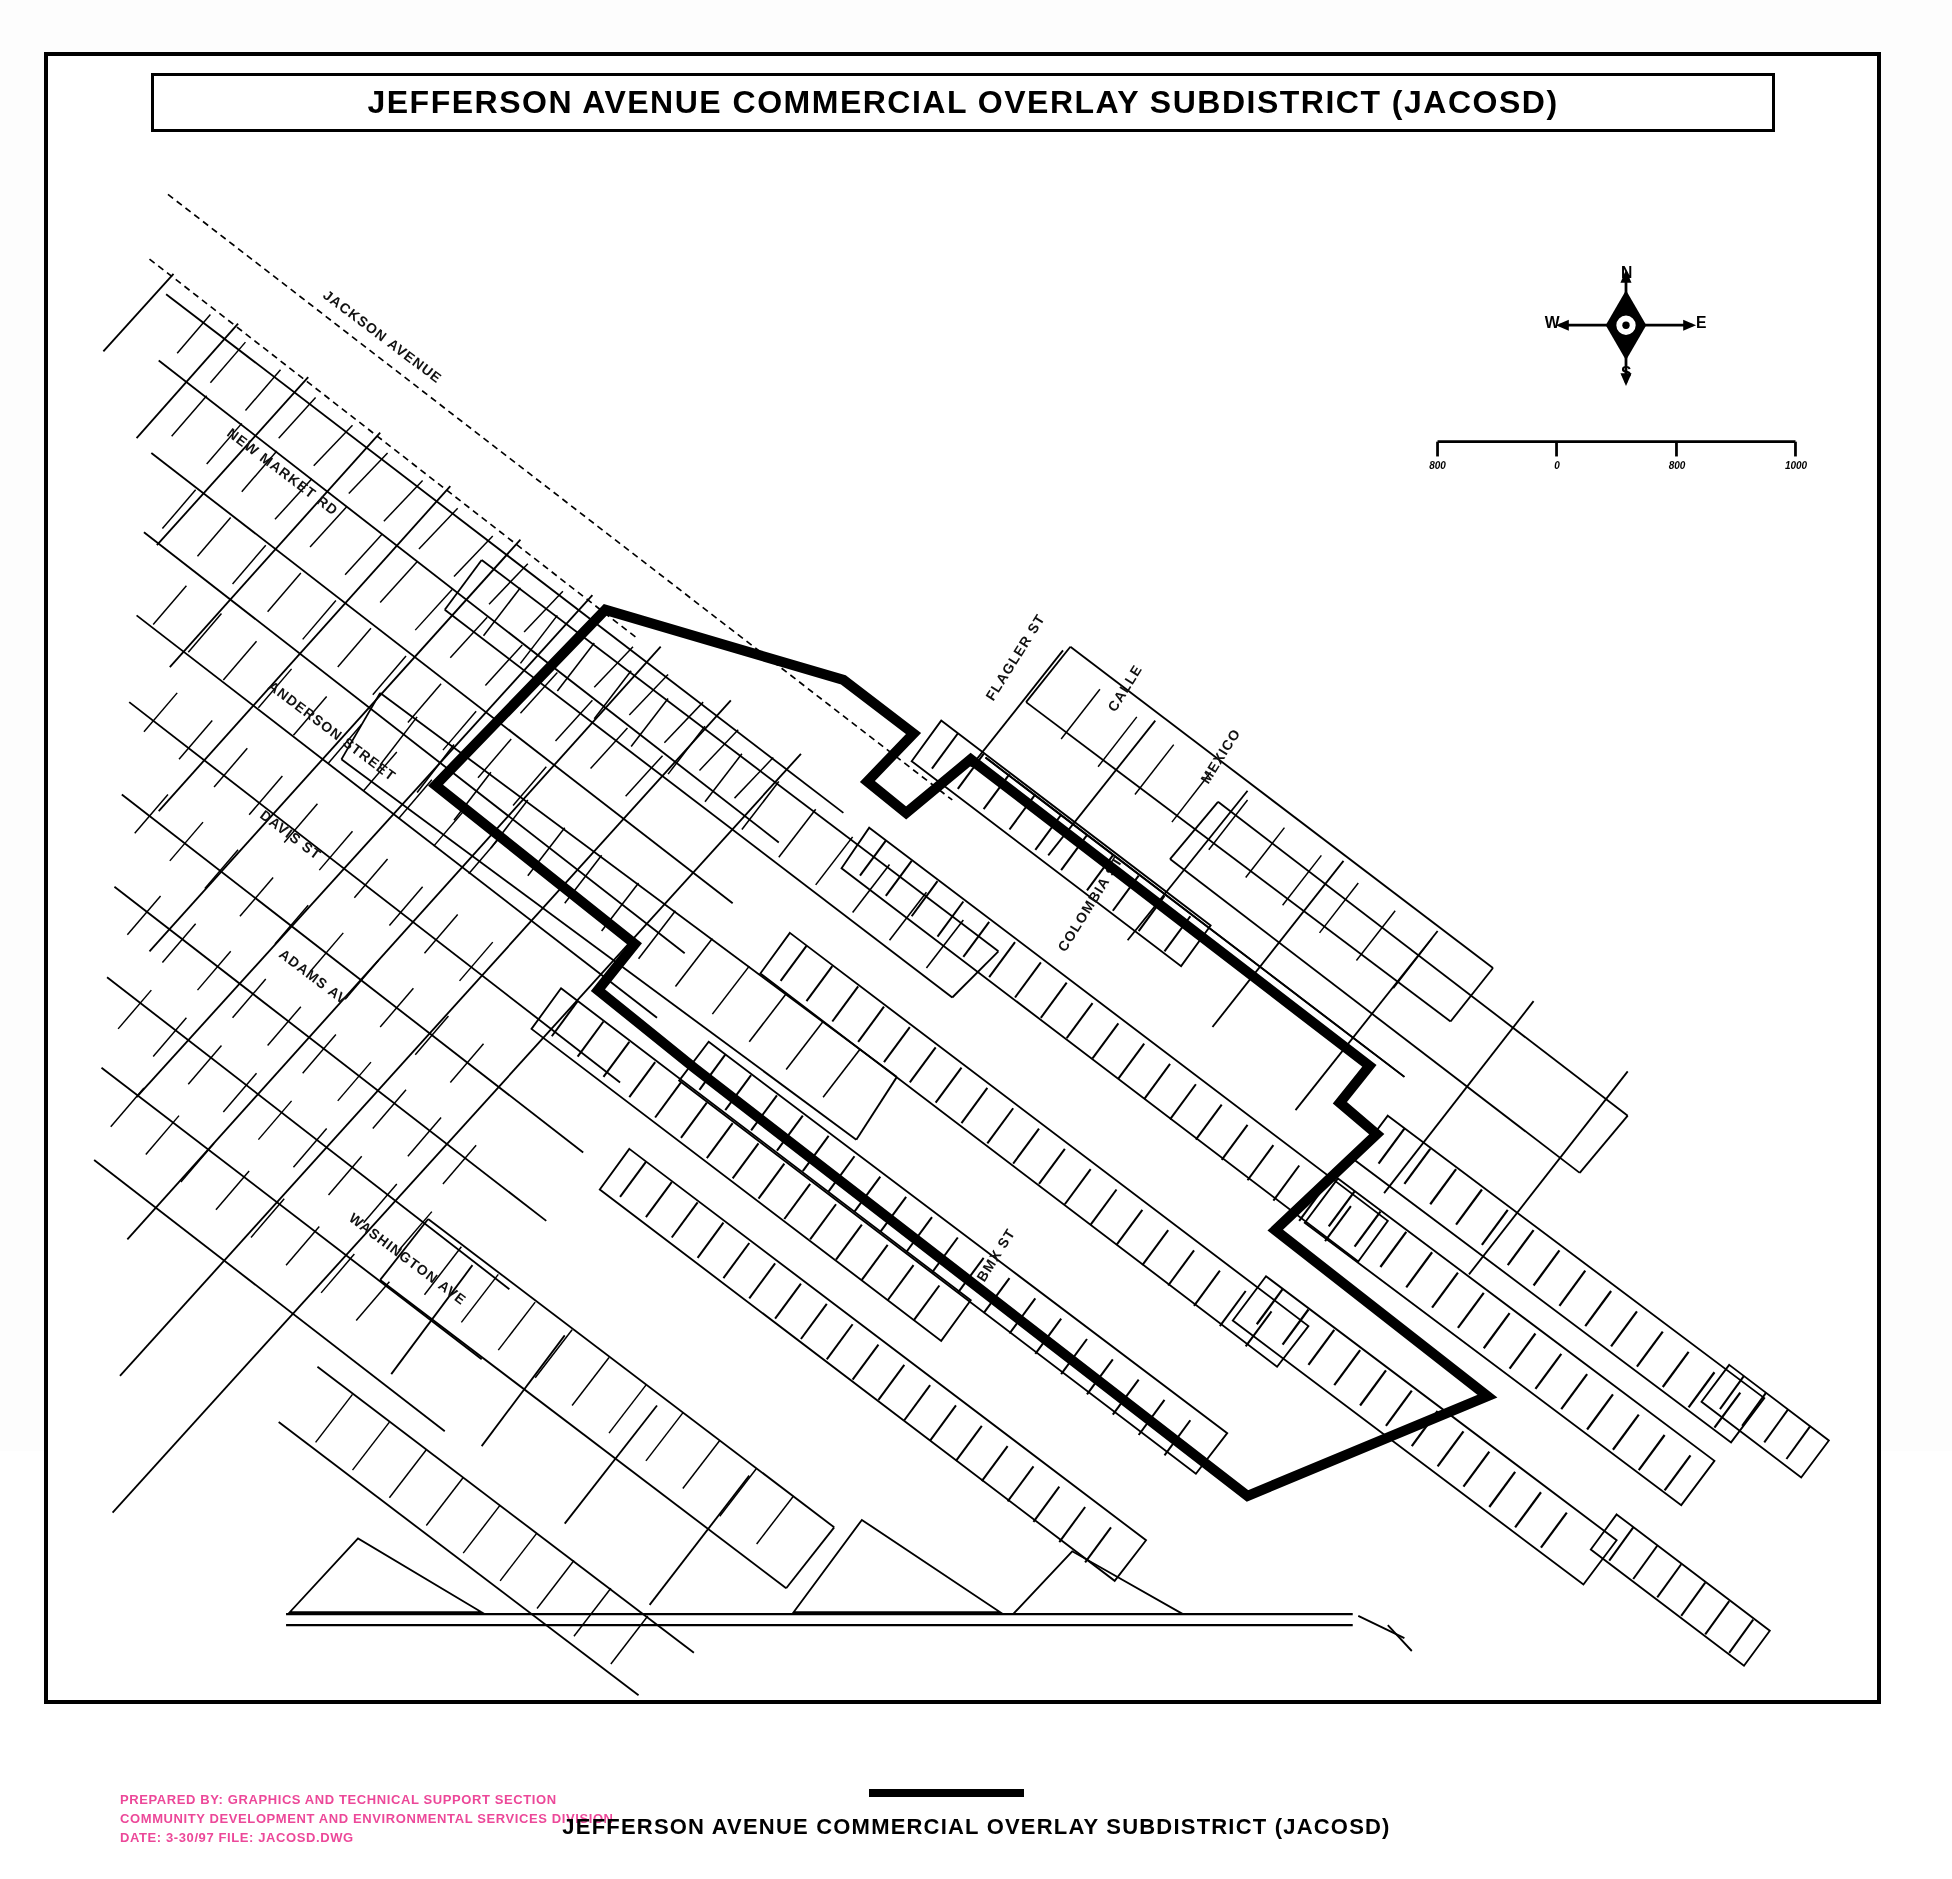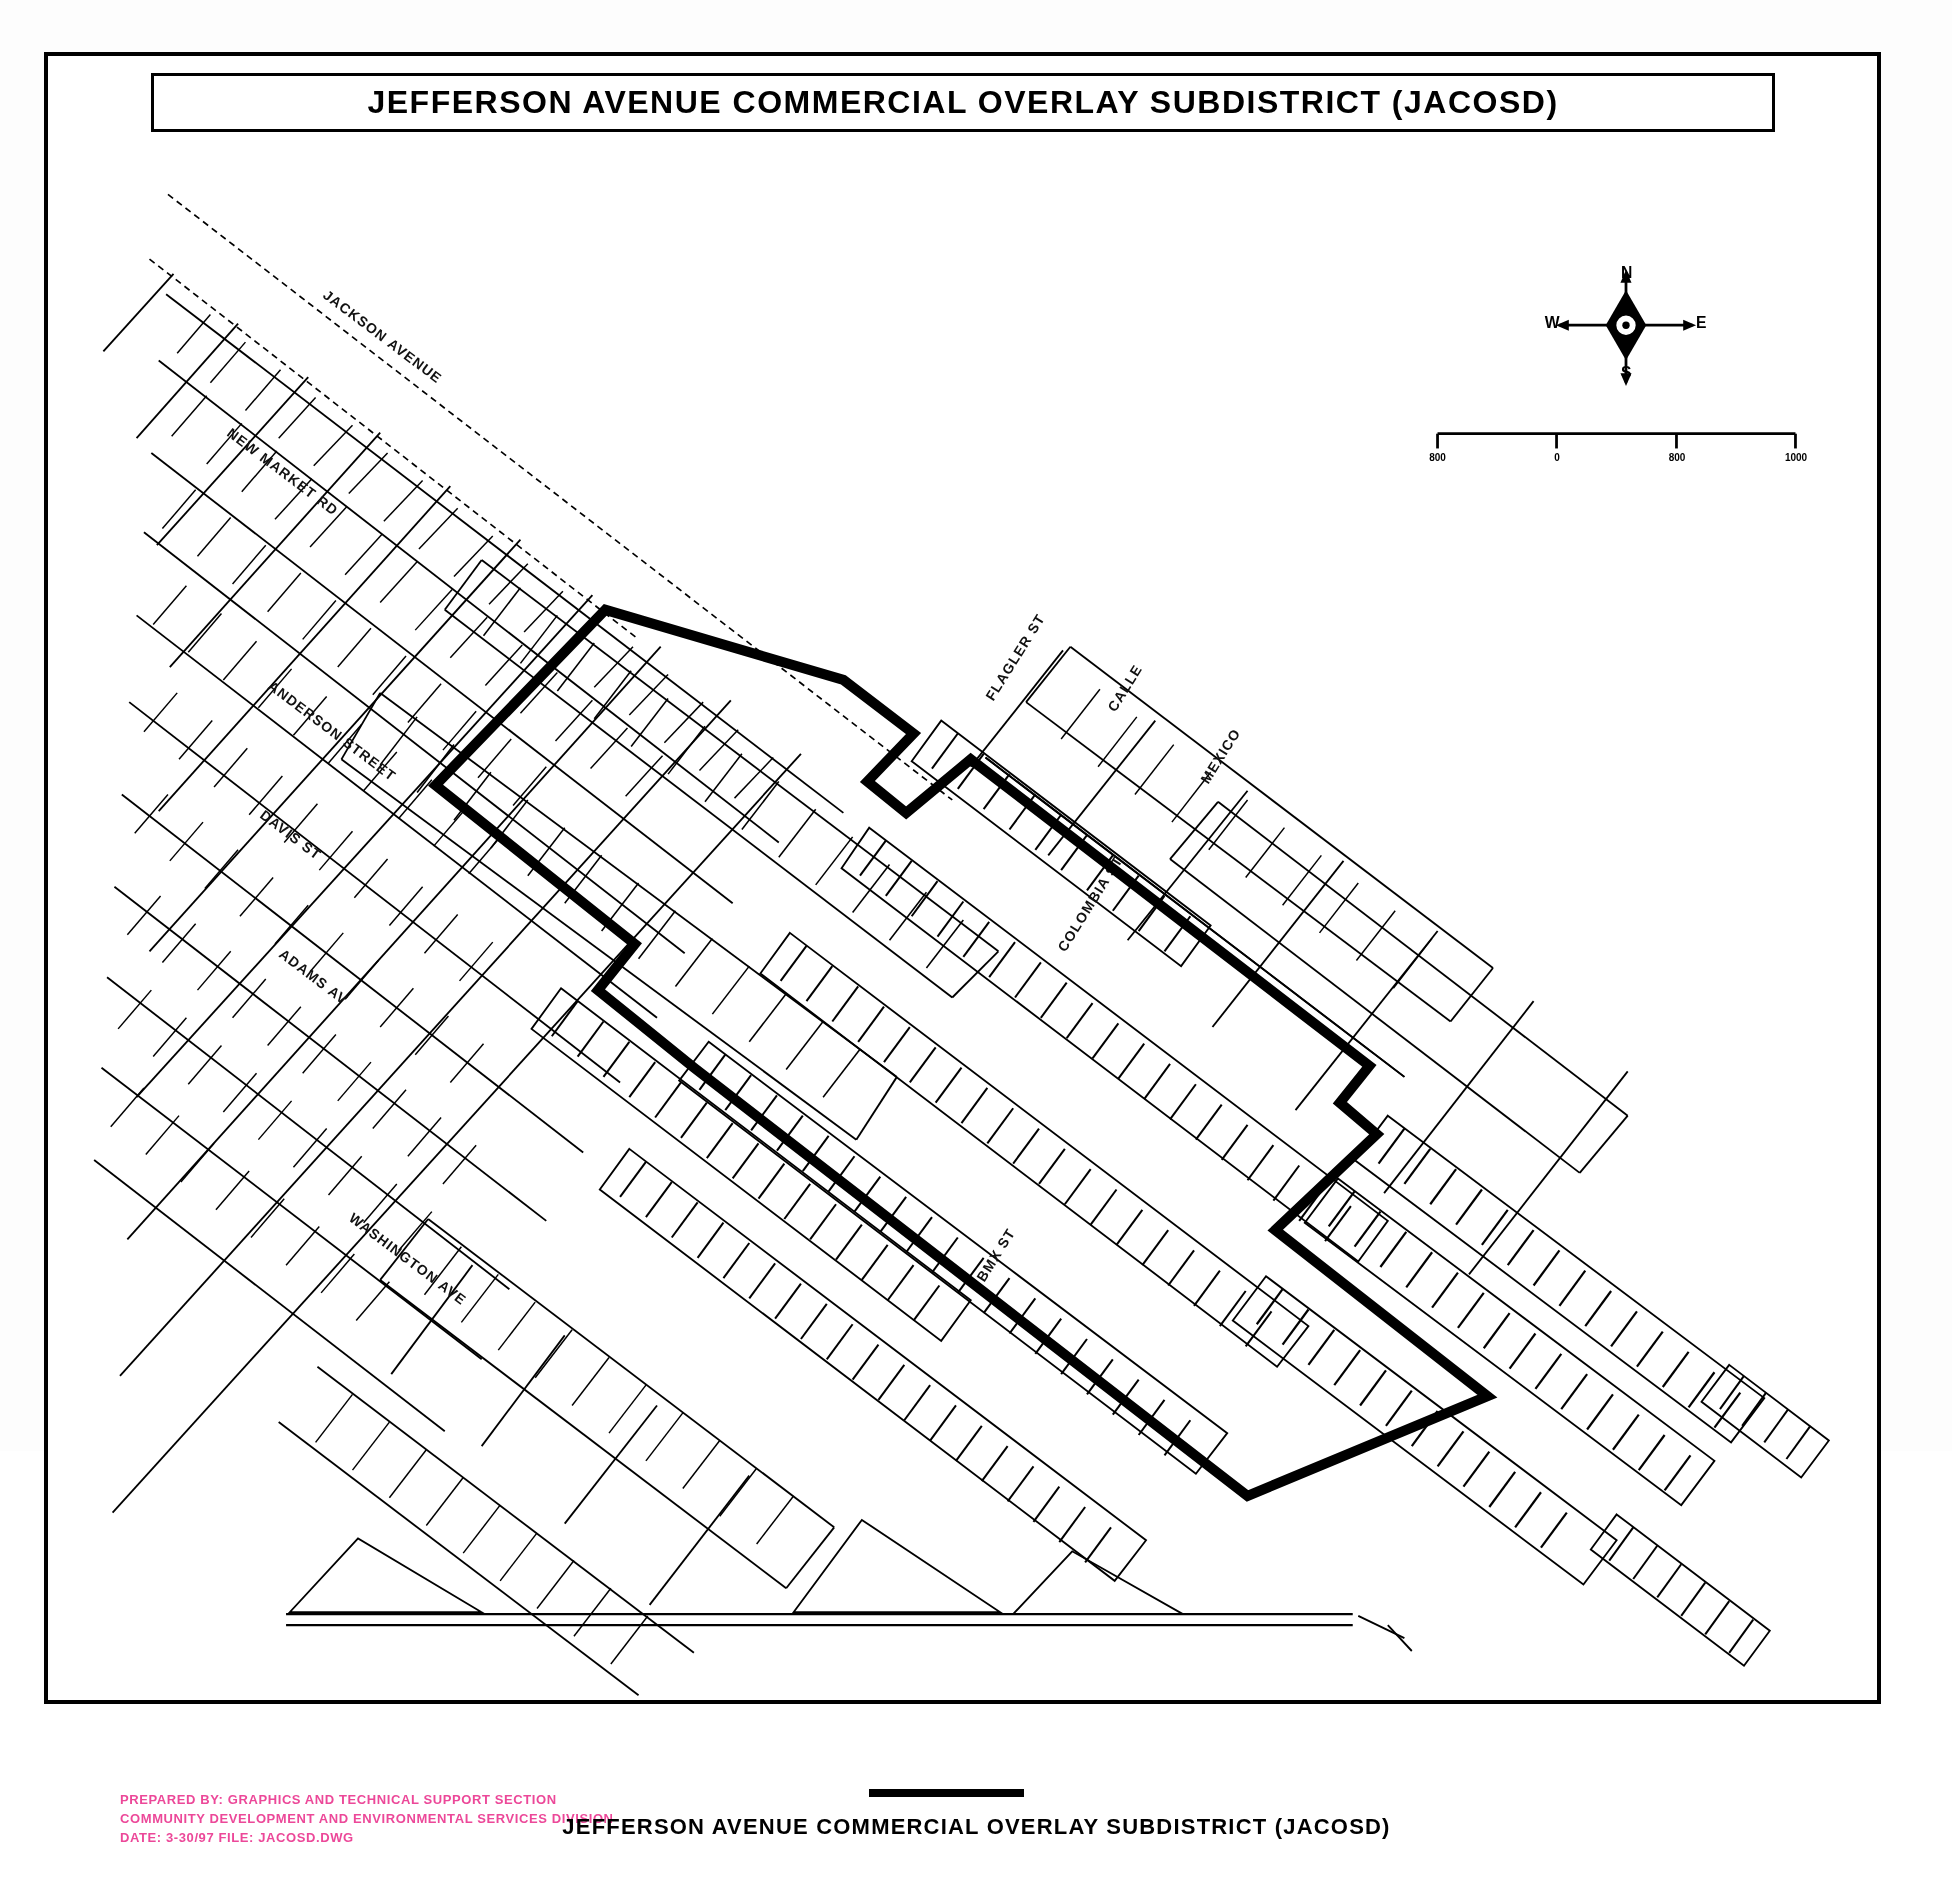--- a/index.html
+++ b/index.html
@@ -79,23 +79,24 @@
   }
   #compass-n { left: 78px; top: -3.7px; }
   #compass-s { left: 78px; top: 96px; }
   #compass-w { left: 1.8px;  top: 46px; }
   #compass-e { left: 153px; top: 46px; }
 
   
   #scalebar {
     position: absolute;
     left: 1384px;
-    top: 372px;
+    top: 380px;
     width: 369px;
     height: 44px;
+    font-style: italic;
   }
   .scale-label {
     position: absolute;
     top: 24px;
     font-size: 10px;
     font-weight: bold;
     transform: translateX(-50%);
   }
 
   

